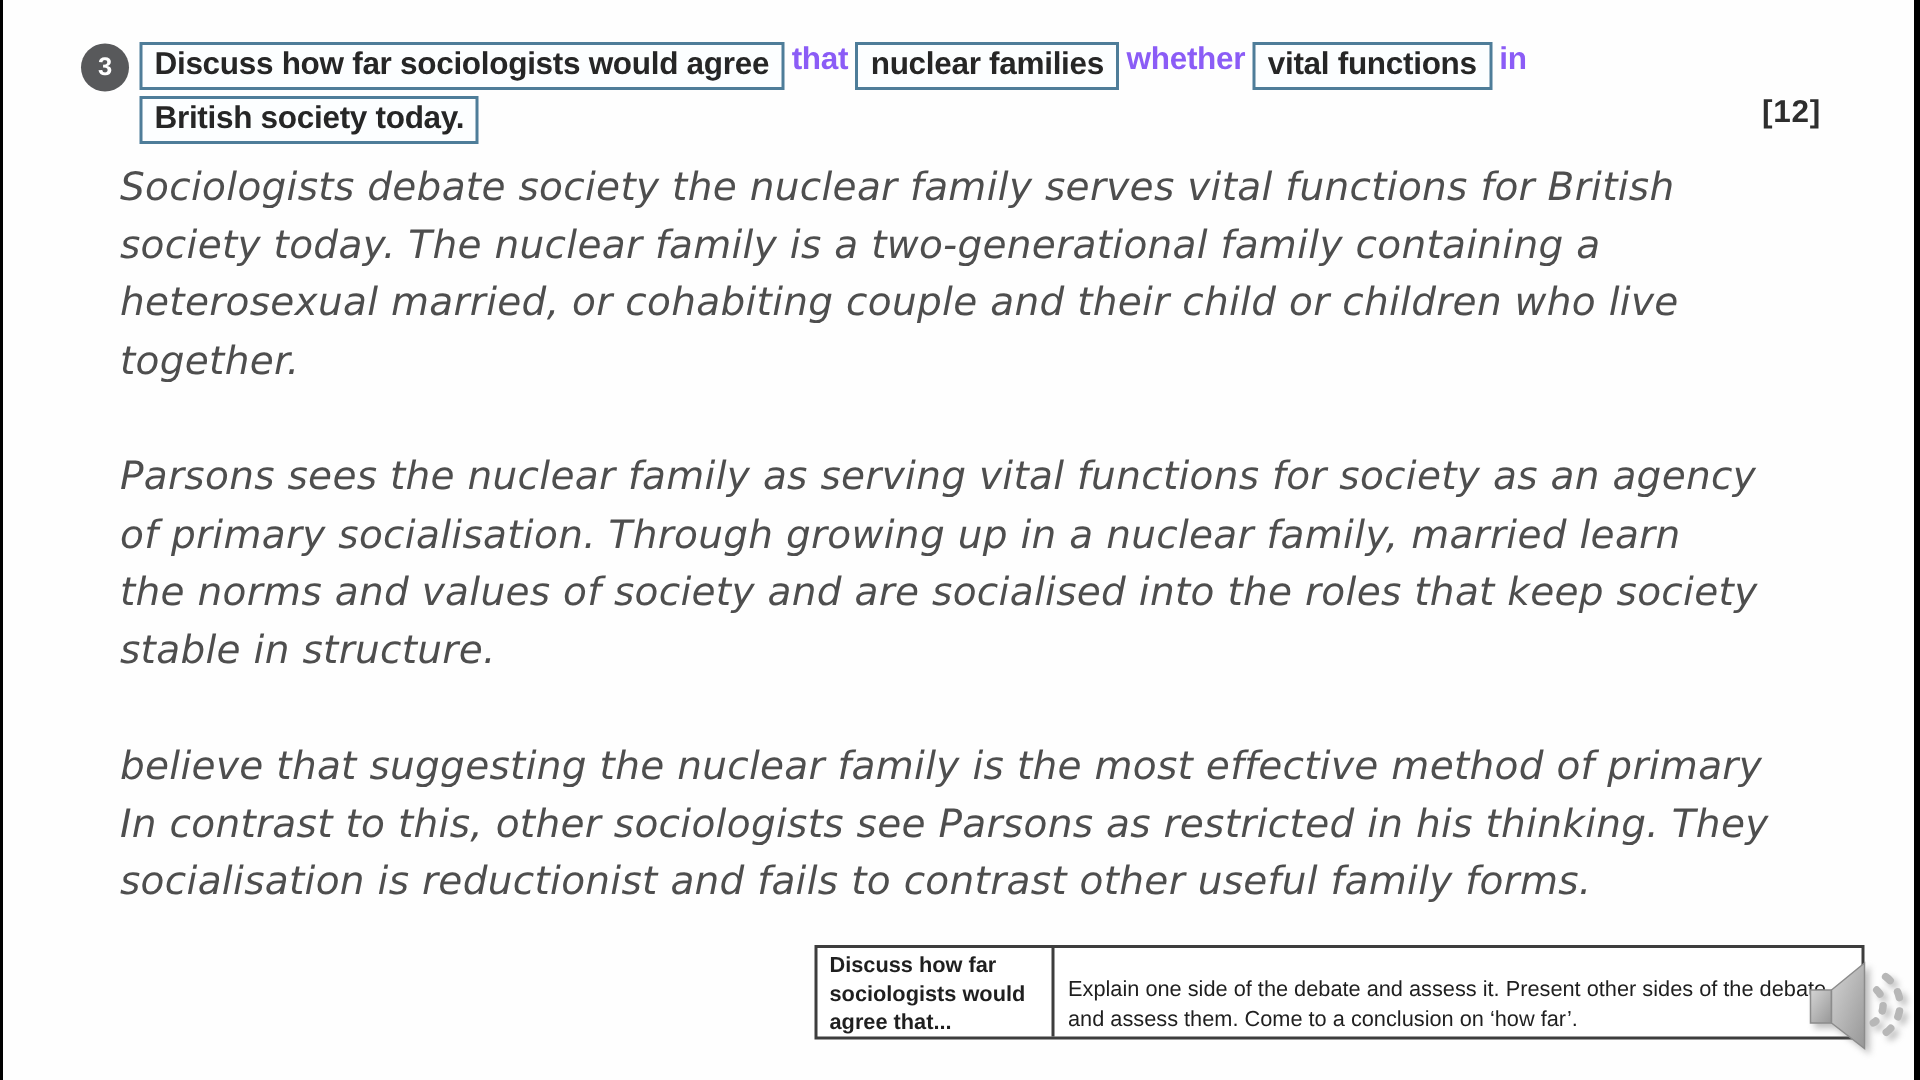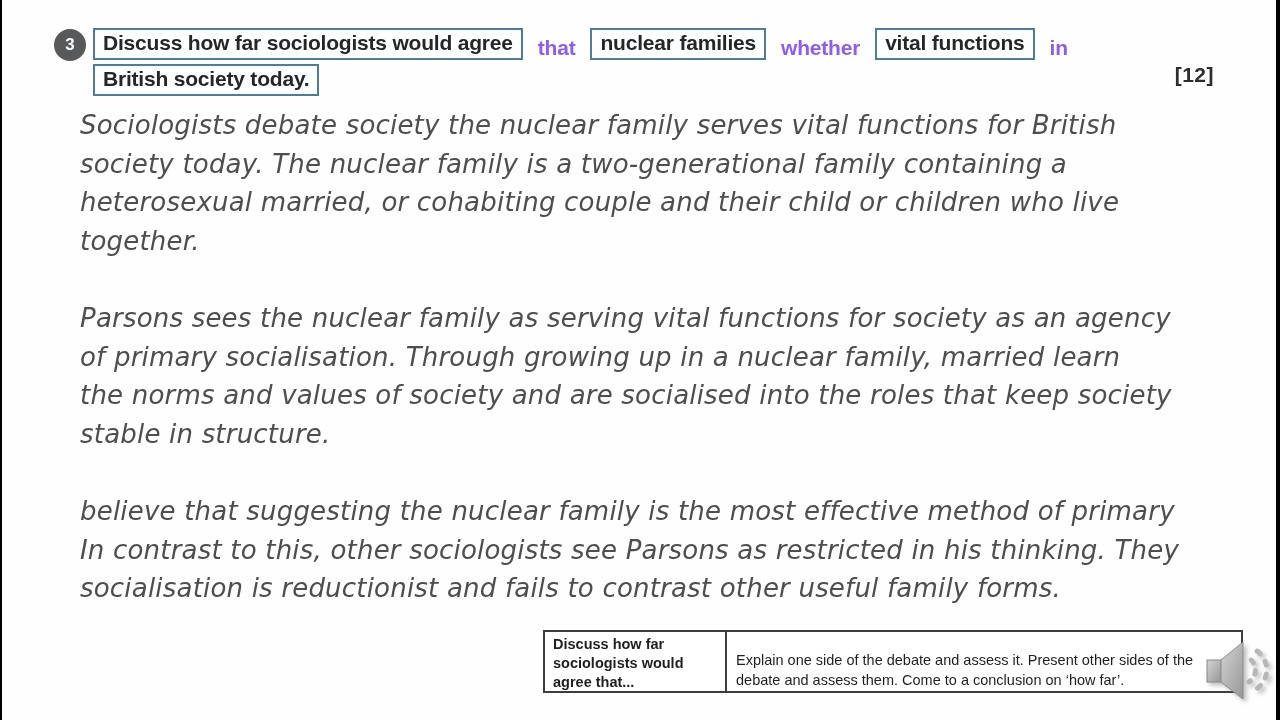--- a/index.html
+++ b/index.html
@@ -21,21 +21,21 @@
     display: flex; align-items: flex-start; gap: 7px;
   }
   .q-badge {
     width: 32px; height: 32px; border-radius: 50%;
     background: #58595b; color: #ffffff;
     font-size: 17px; font-weight: bold;
     display: flex; align-items: center; justify-content: center;
     margin-top: 1px; flex: 0 0 auto;
   }
   .q-lines { display: flex; flex-direction: column; }
-  .q-row { display: flex; align-items: flex-end; gap: 15px; }
+  .q-row { display: flex; align-items: flex-start; gap: 5px; }
   .q-box {
     border: 2px solid #4e7d99;
     background: #fcfeff;
     padding: 1px 8px 3px 8px;
     font-size: 21px; font-weight: bold; color: #262626;
     letter-spacing: -0.2px;
     white-space: nowrap;
     display: inline-flex; align-items: center;
   }
   .q-conn {
@@ -68,21 +68,21 @@
 
   
   .guidance-table {
     position: absolute; left: 543px; top: 630px;
     width: 700px; height: 63px;
     display: flex;
     border: 2px solid #3d3d3d;
     background: #ffffff;
   }
   .gt-cell-term {
-    width: 182px; flex: 0 0 auto;
+    width: 158px; flex: 0 0 auto;
     border-right: 2px solid #3d3d3d;
     padding: 3px 8px;
     font-size: 14.5px; font-weight: bold; color: #1f1f1f;
     line-height: 1.32;
   }
   .gt-cell-def {
     flex: 1 1 auto;
     padding: 19px 9px;
     font-size: 14.5px; color: #1f1f1f;
     line-height: 1.35;

